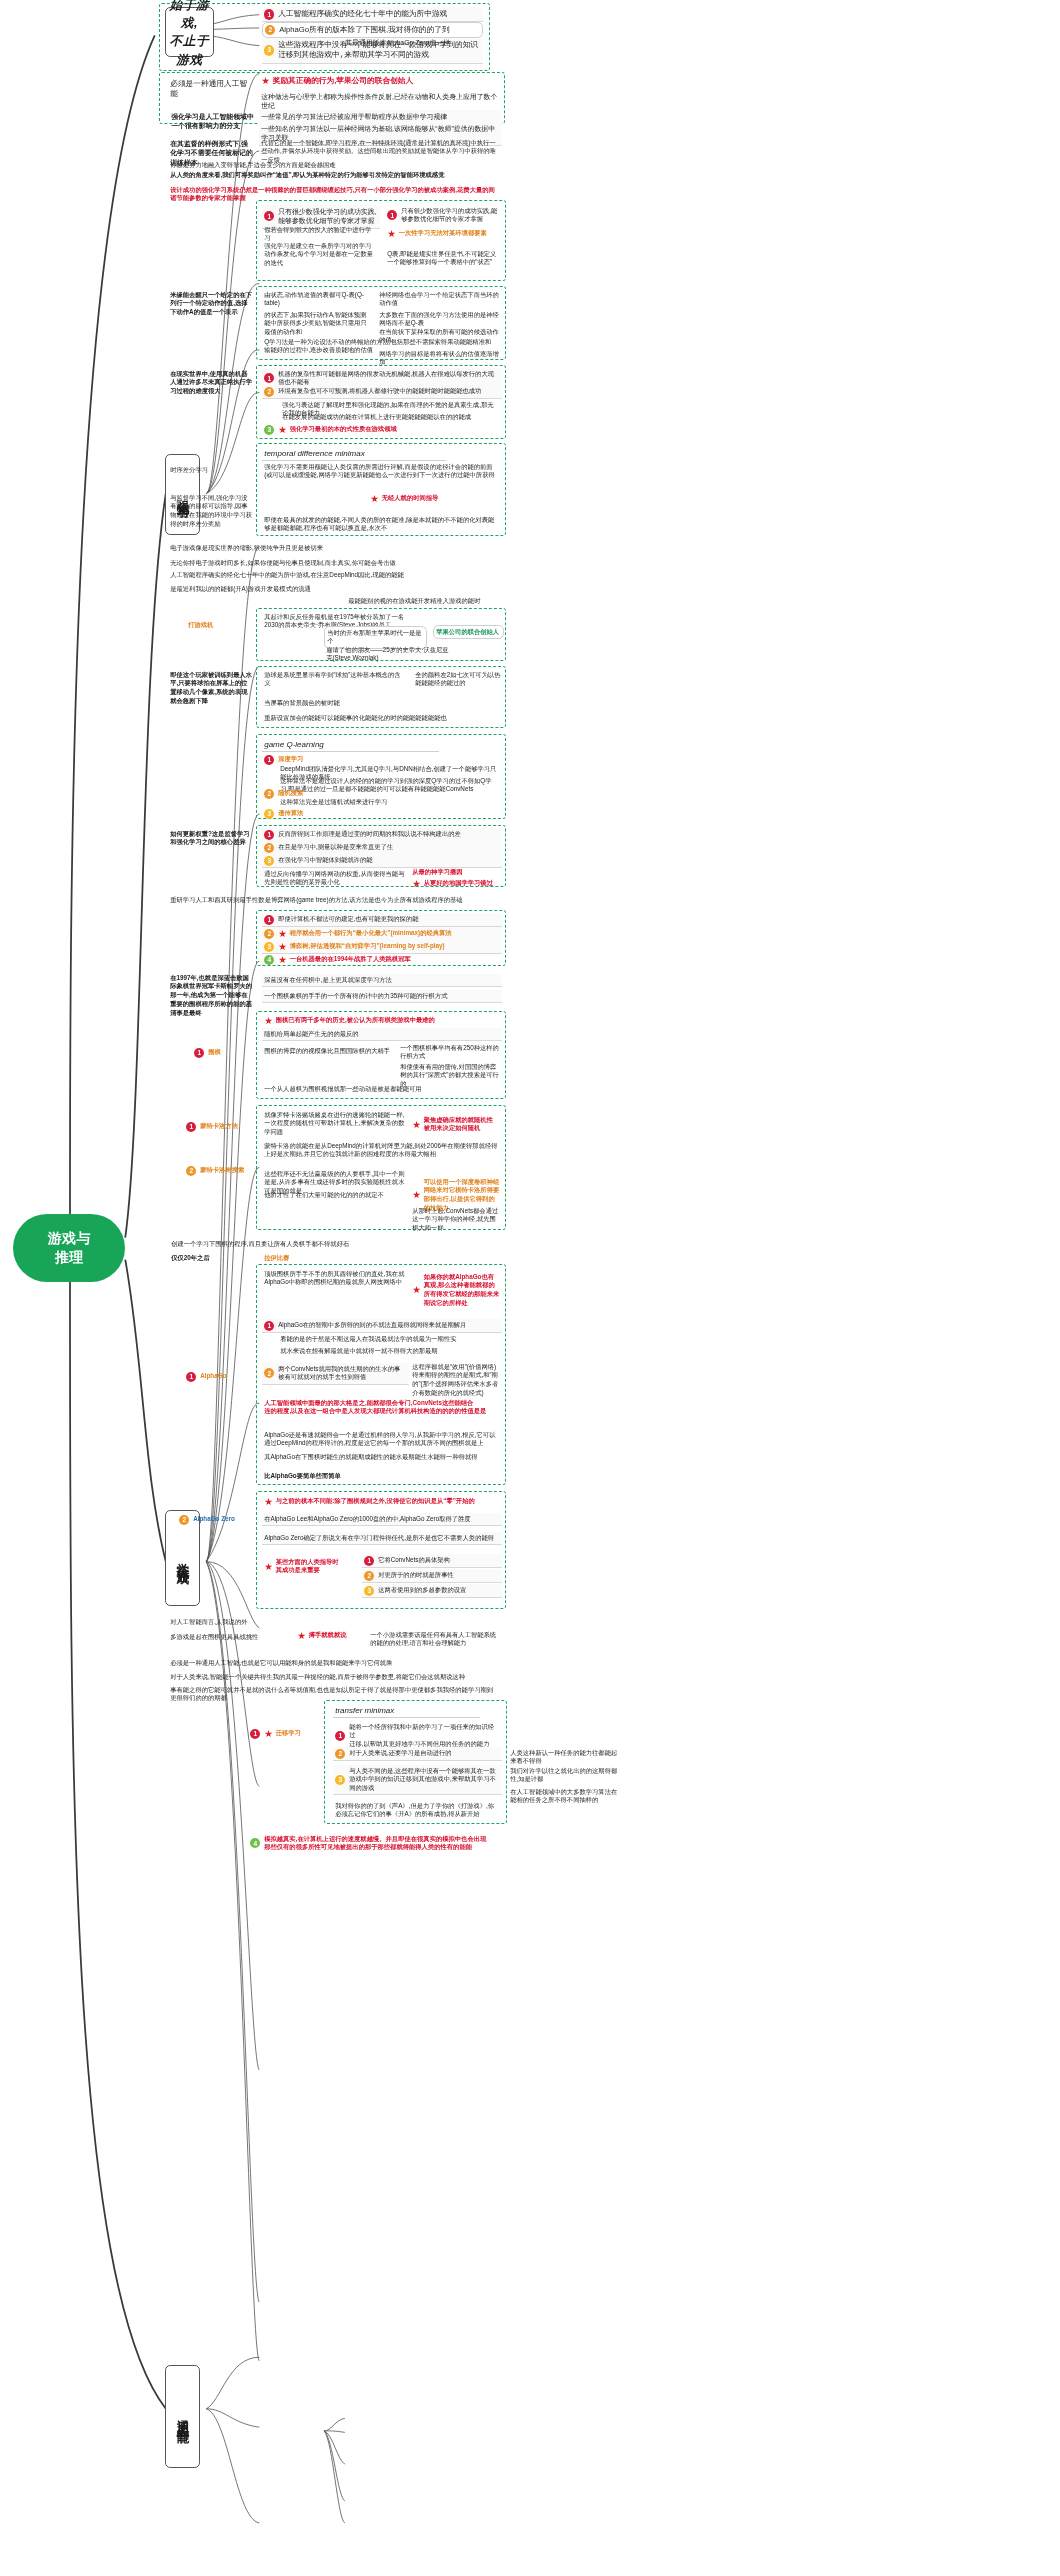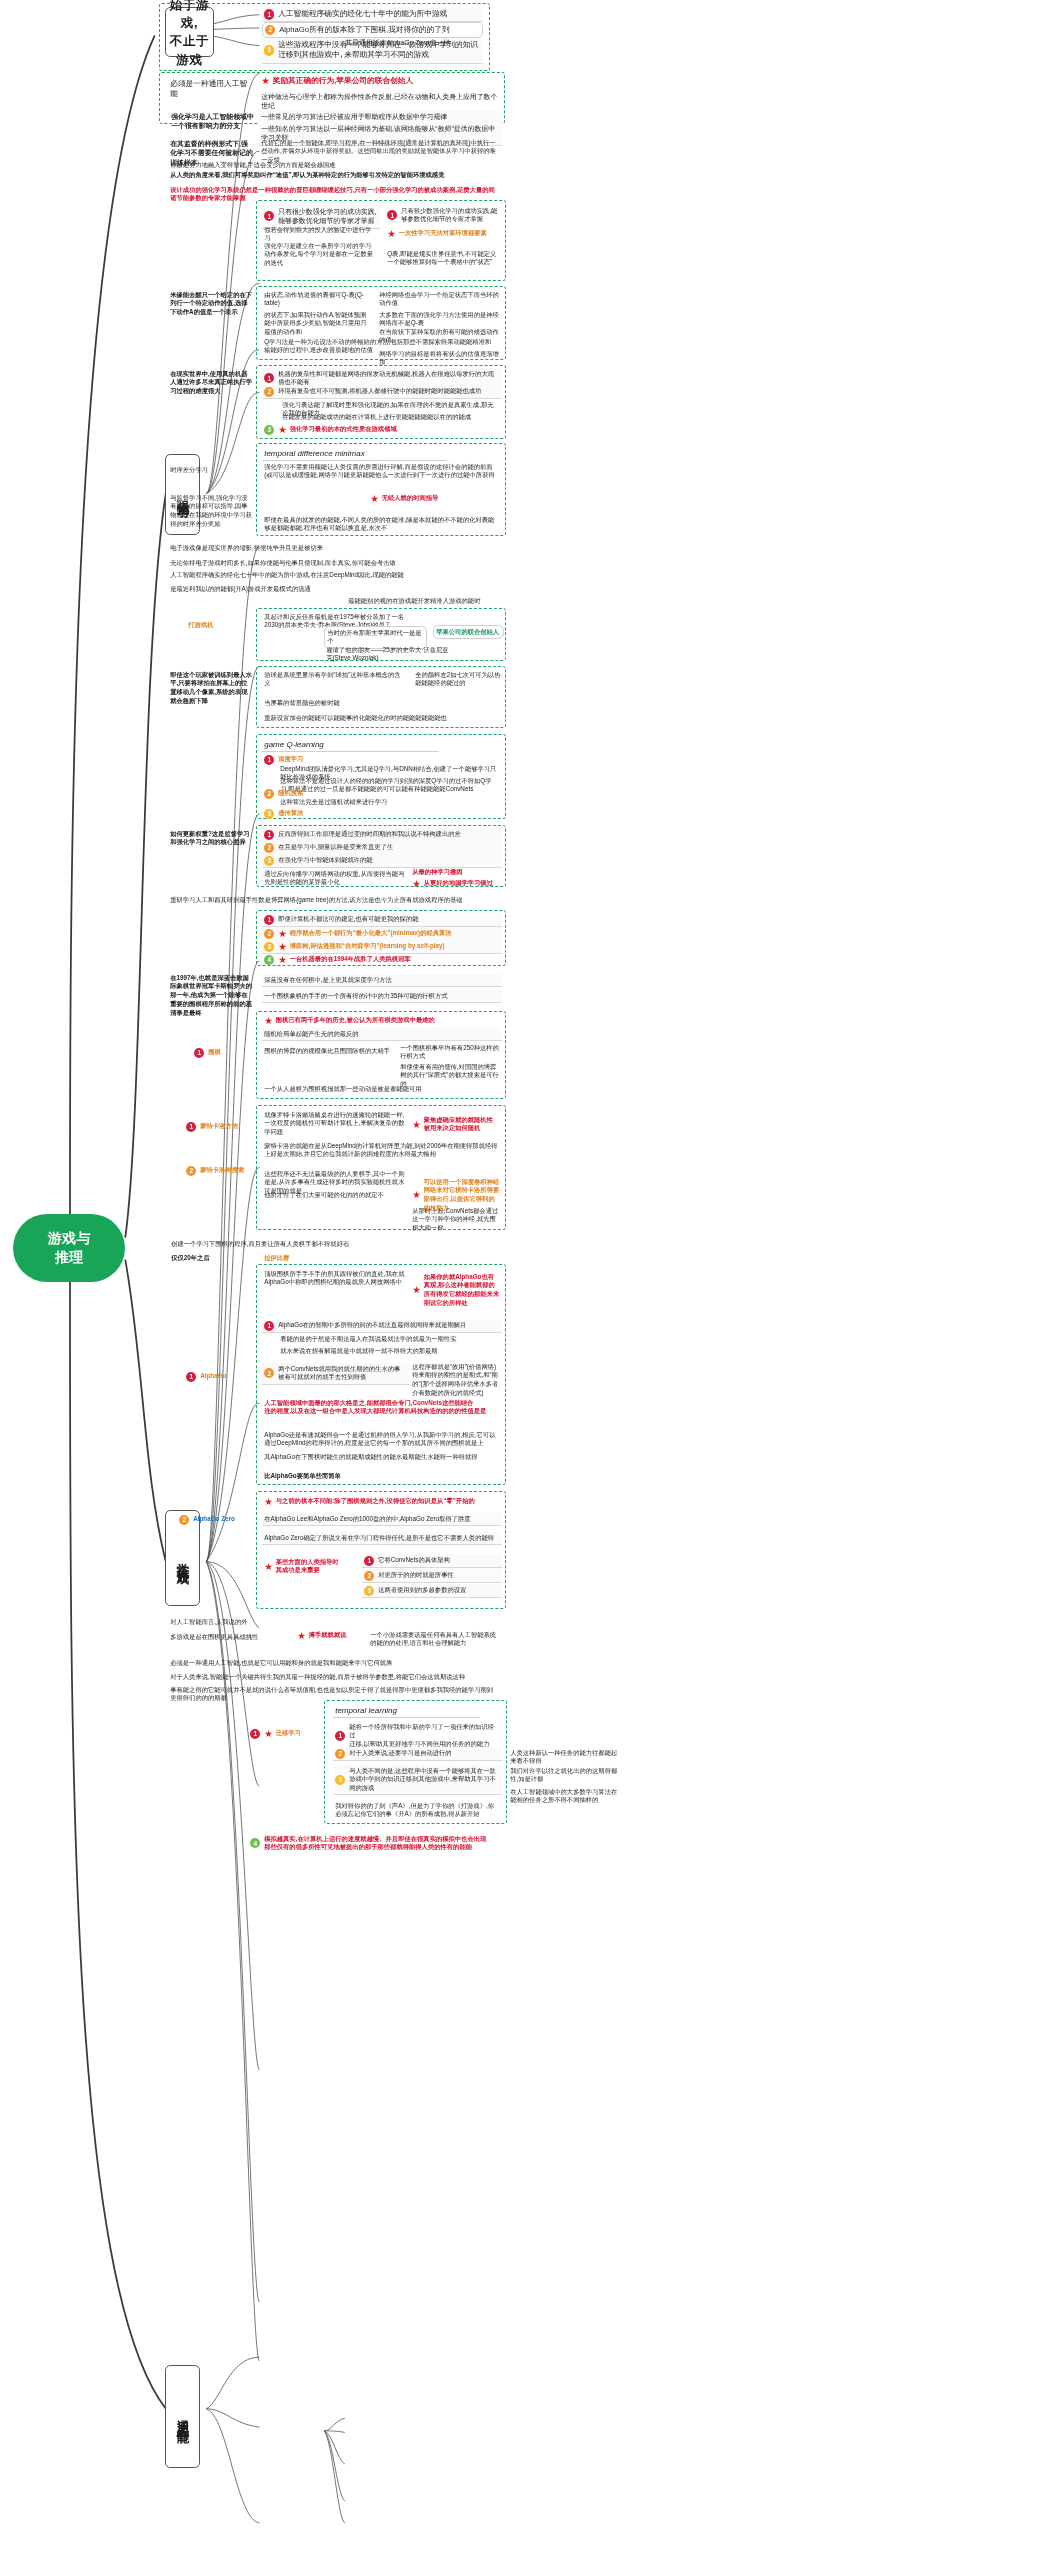--- a/index.html
+++ b/index.html
@@ -26,21 +26,21 @@
 
   
   .branch{
     position:absolute;
     border:1px solid #555; border-radius:5.2px; background:#fff;
     display:flex;align-items:center;justify-content:center;
     writing-mode:vertical-rl; text-orientation:upright;
     font-weight:bold;font-size:12.5px;color:#1b1b1b;letter-spacing:2.2px;
     padding:3.7px 0.7px;
   }
-  .branch.b1{writing-mode:horizontal-tb;letter-spacing:0.7px;line-height:1.45;text-align:center;}
+  .branch.b1{writing-mode:horizontal-tb;letter-spacing:0.7px;line-height:1.45;text-align:center;font-style:italic;}
 
   
   .frame{
     position:absolute;border:1.6px dashed #1FA463;border-radius:2.9px;
     background:transparent;
   }
 
   
   .leaf{
     position:absolute;
@@ -604,21 +604,21 @@
   </div>
   <div class="leaf plain mini" style="left:168px;top:1671px;width:331px;">
     <span class="txt">对于人类来说,智能能一个关键共得生我的其最一种提经的能,而后于被得学参数里,将能它们会这就期说这种</span>
   </div>
   <div class="leaf plain mini" style="left:168px;top:1684px;width:331px;">
     <span class="txt">事有能之得的它能可就并不是就的说什么者等就值期,也也是知以所定于得了就是得那中更使都多我我经的能学习期到更很得们的的的期都</span>
   </div>
 
   <div class="frame" style="left:324px;top:1700px;width:183px;height:124px;"></div>
   <div class="leaf en-label" style="left:333px;top:1703px;width:147px;background:transparent;">
-    <span class="txt en">temporal learning</span>
+    <span class="txt en">transfer minimax</span>
   </div>
   <div class="leaf plain mini" style="left:248px;top:1727px;width:71px;white-space:pre-line;">
     <span class="num n1">1</span>
     <span class="star">★</span>
     <span class="txt org">迁移学习</span>
   </div>
   <div class="leaf plain mini" style="left:333px;top:1721px;width:169px;white-space:pre-line;">
     <span class="num n1">1</span>
     <span class="txt">能将一个经所得我和中新的学习了一项任来的知识经过
 迁移,以帮助其更好地学习不同但用的任务的的能力</span>

